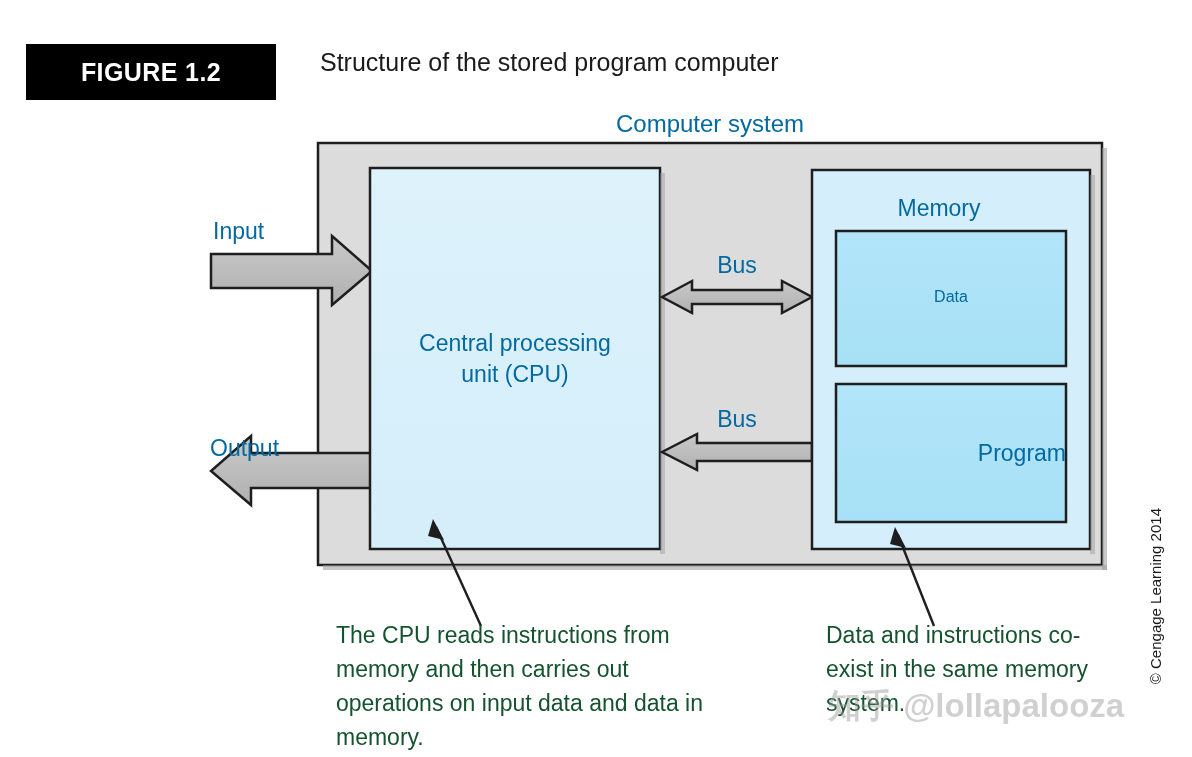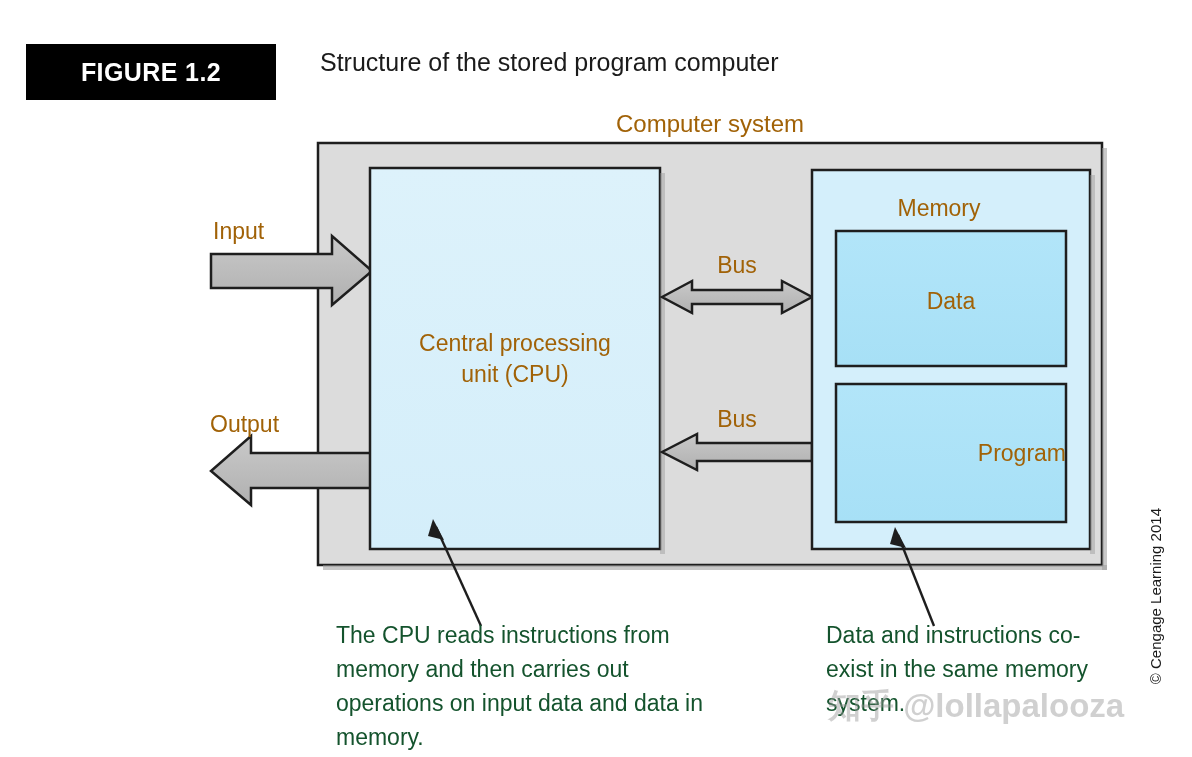--- a/index.html
+++ b/index.html
@@ -52,35 +52,35 @@
   }
   #diagram-svg {
     position: absolute;
     left: 0; top: 0;
   }
 
   
   .dlabel {
     position: absolute;
     font-family: "Liberation Sans", sans-serif;
-    color: #a16207;
+    color: #0369a1;
     white-space: nowrap;
   }
   #label-computer-system {
     left: 318px; top: 110px;
     width: 784px;
     text-align: center;
     font-size: 24px;
   }
   #label-input {
     left: 213px; top: 218px;
     font-size: 23px;
   }
   #label-output {
-    left: 210px; top: 411px;
+    left: 210px; top: 435px;
     font-size: 23px;
   }
   #label-cpu {
     left: 372px; top: 328px;
     width: 286px;
     text-align: center;
     font-size: 23px;
     line-height: 31px;
   }
   #label-bus-top {
@@ -98,21 +98,21 @@
   #label-memory {
     left: 815px; top: 195px;
     width: 248px;
     text-align: center;
     font-size: 23px;
   }
   #label-data {
     left: 836px; top: 288px;
     width: 230px;
     text-align: center;
-    font-size: 23px;
+    font-size: 16px;
   }
   #label-program {
     left: 836px; top: 440px;
     width: 230px;
     text-align: right;
     font-size: 23px;
   }
 
   
   .caption {

